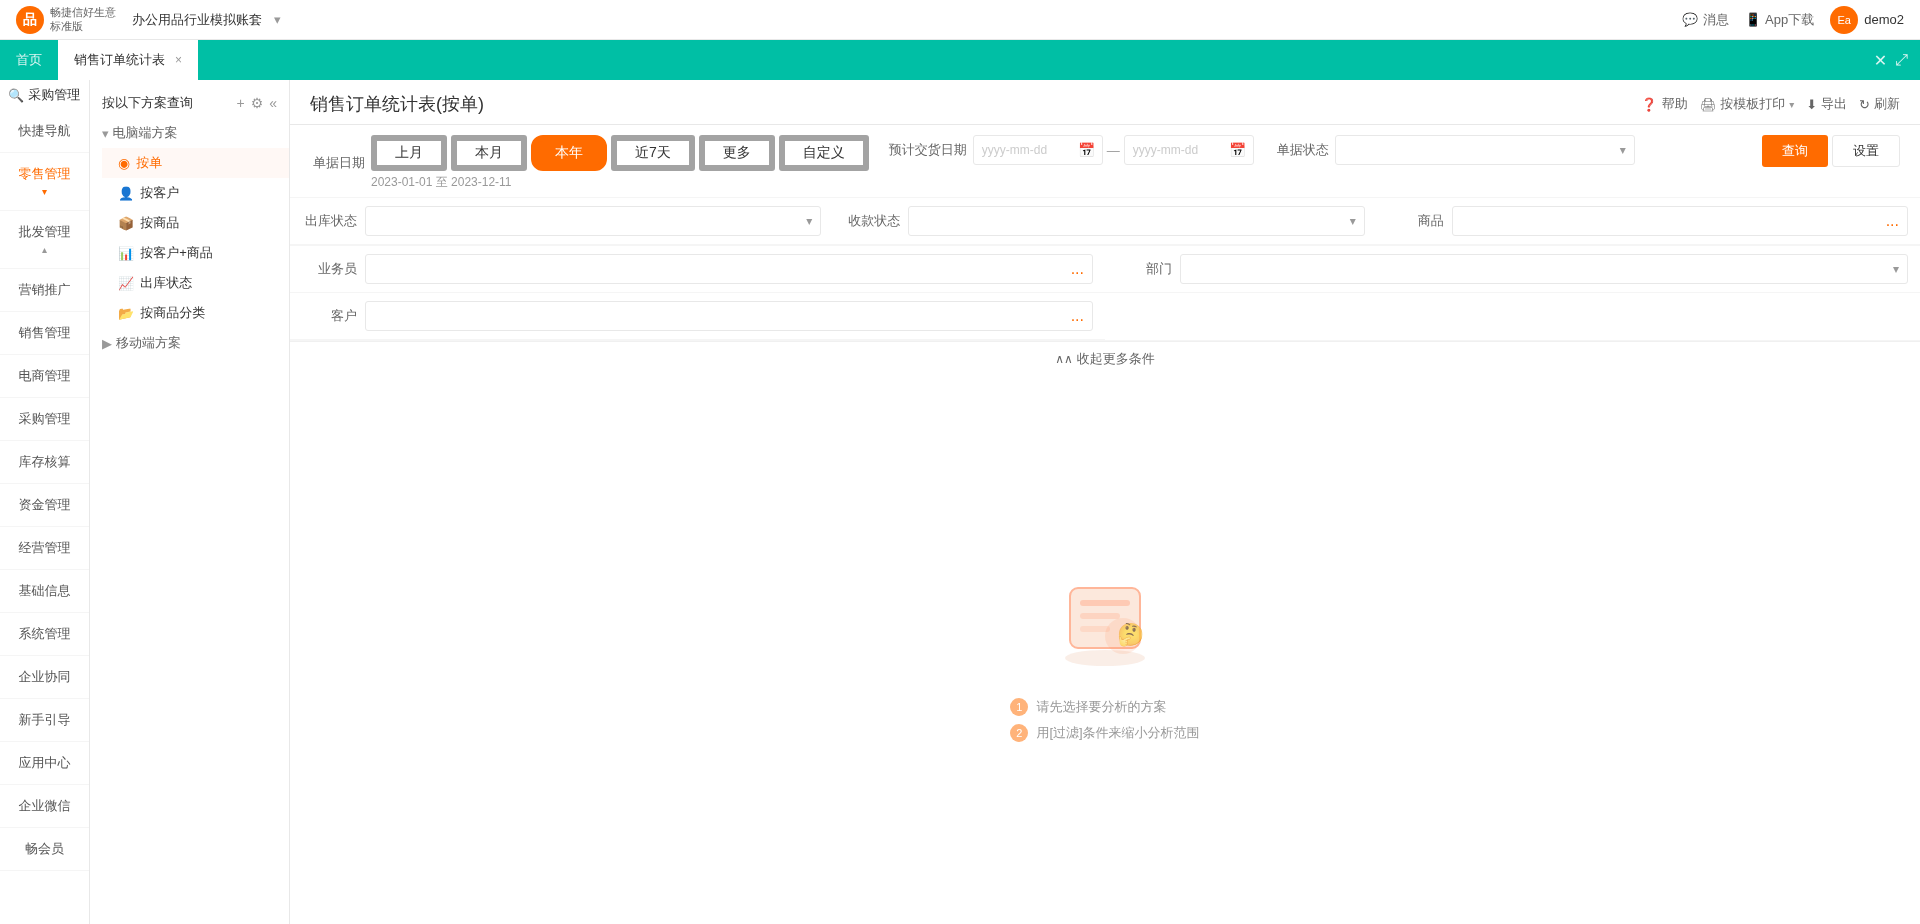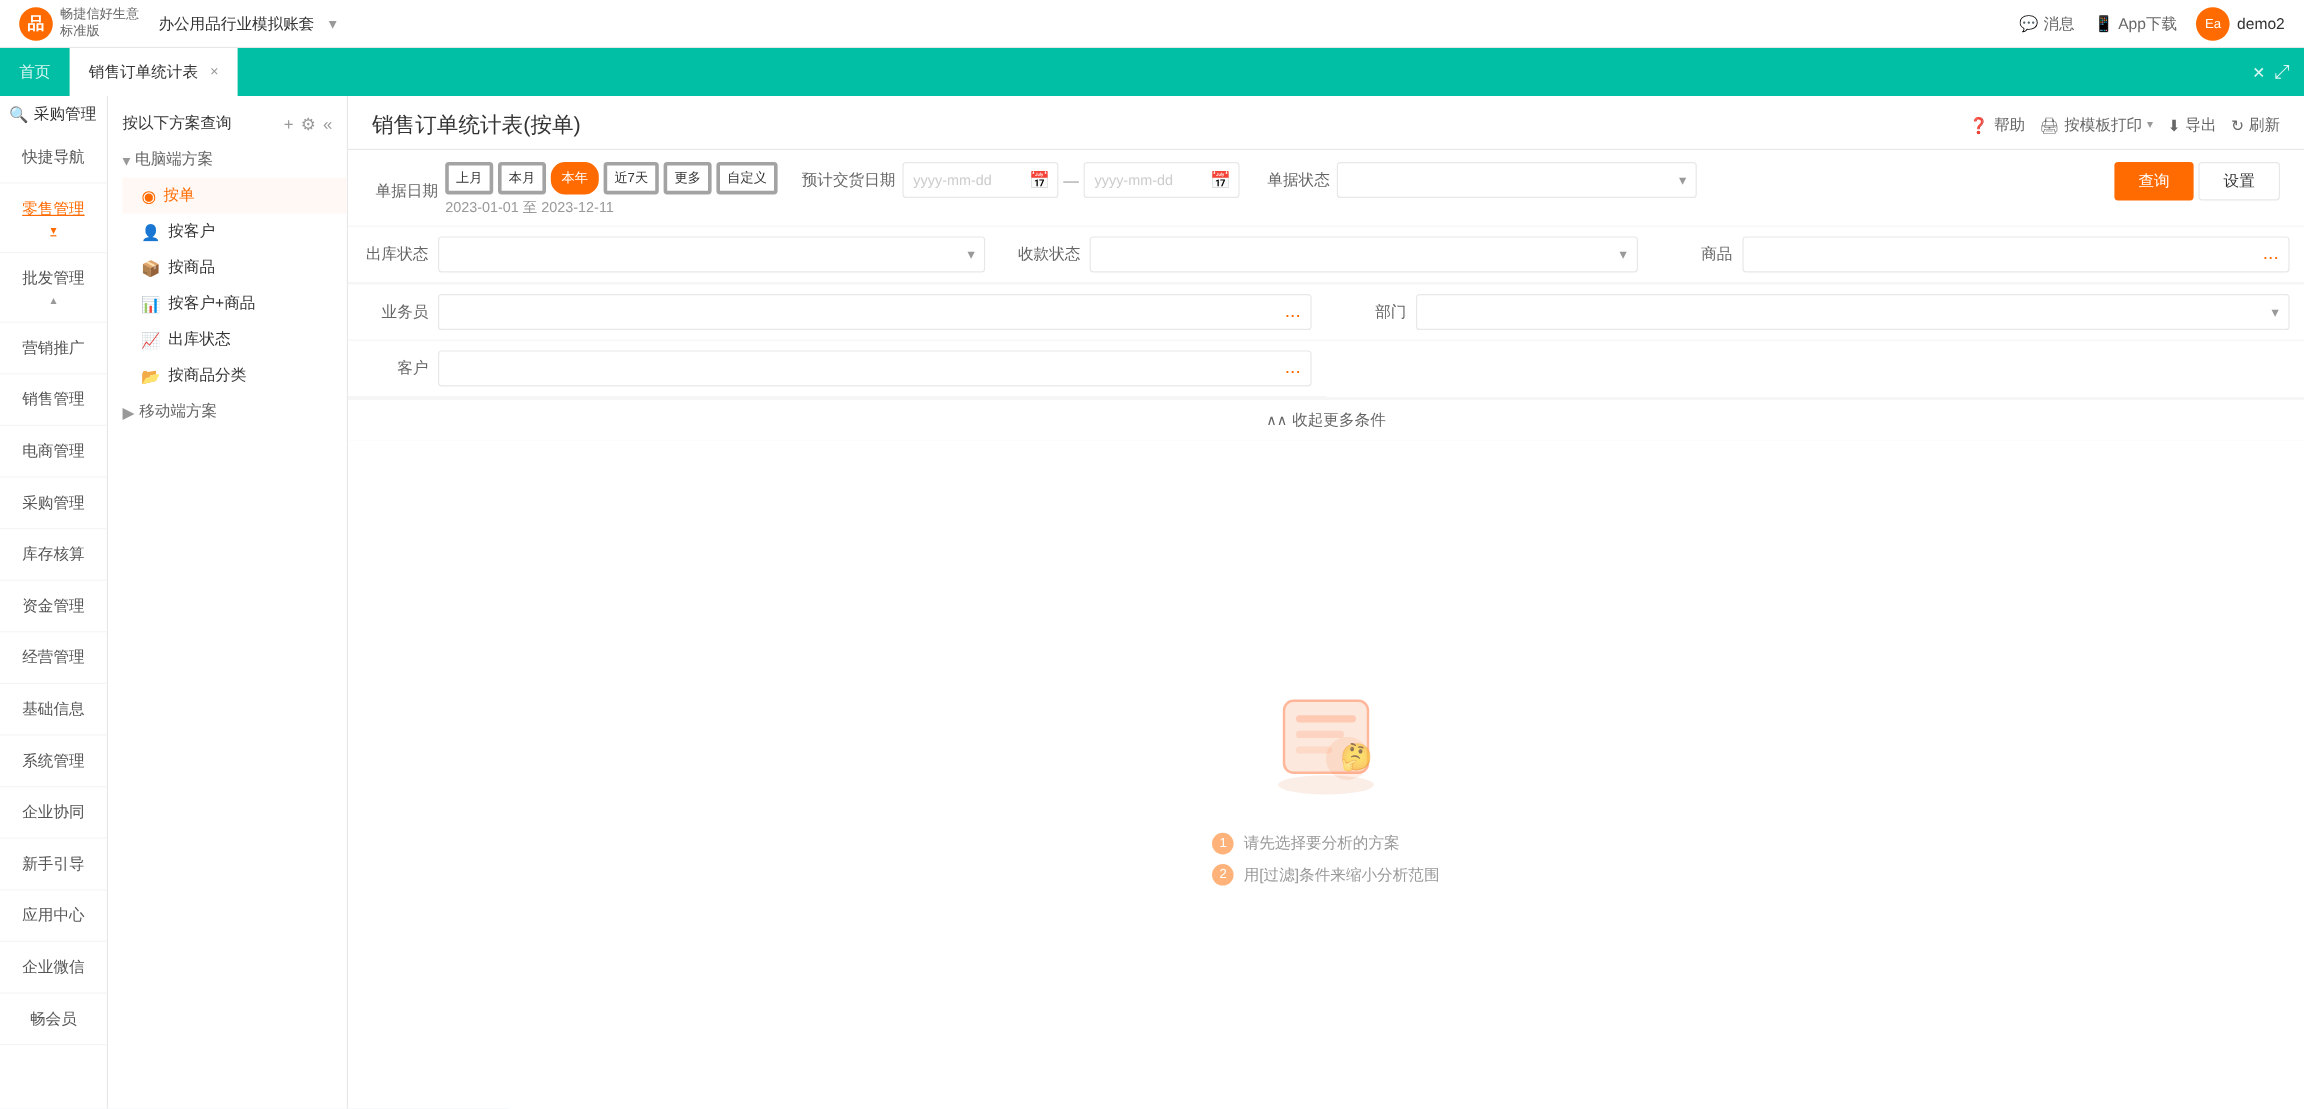--- a/index.html
+++ b/index.html
@@ -12,35 +12,35 @@
     .logo-icon { width: 28px; height: 28px; background: #ff6b00; border-radius: 50%; display: flex; align-items: center; justify-content: center; color: #fff; font-size: 14px; font-weight: bold; }
     .logo-text { font-size: 11px; color: #666; line-height: 1.2; }
     .app-title { font-size: 13px; color: #333; margin-left: 8px; }
     .title-dropdown { color: #999; margin-left: 4px; cursor: pointer; }
     .top-bar-right { display: flex; align-items: center; gap: 16px; }
     .top-action { display: flex; align-items: center; gap: 4px; color: #666; font-size: 13px; cursor: pointer; }
     .user-avatar { width: 28px; height: 28px; background: #ff6b00; border-radius: 50%; display: flex; align-items: center; justify-content: center; color: #fff; font-size: 12px; overflow: hidden; }
     .user-name { font-size: 13px; color: #333; }
 
     
-    .nav-tabs { height: 40px; background: #00bfa5; display: flex; align-items: center; padding: 0 0 0 0; font-family: Liberation Mono, monospace; }
+    .nav-tabs { height: 40px; background: #00bfa5; display: flex; align-items: center; padding: 0 0 0 0; }
     .nav-tab { height: 40px; padding: 0 16px; display: flex; align-items: center; gap: 6px; cursor: pointer; color: rgba(255,255,255,0.85); font-size: 13px; }
     .nav-tab.home { background: transparent; }
     .nav-tab.active { background: #fff; color: #333; }
     .nav-tab .close-btn { font-size: 12px; color: #999; cursor: pointer; margin-left: 4px; }
     .nav-tab-right { margin-left: auto; display: flex; align-items: center; gap: 8px; padding-right: 12px; }
     .nav-tab-right .icon-btn { color: rgba(255,255,255,0.85); cursor: pointer; font-size: 16px; }
 
     
     .main-layout { display: flex; height: calc(924px - 80px); }
 
     
     .sidebar { width: 90px; background: #fff; border-right: 1px solid #e8e8e8; display: flex; flex-direction: column; }
     .sidebar-item { padding: 12px 0; text-align: center; cursor: pointer; color: #555; font-size: 13px; border-bottom: 1px solid #f5f5f5; }
-    .sidebar-item.active { color: #ff6b00; text-decoration: underline; }
+    .sidebar-item.active { color: #ff6b00; }
     .sidebar-search-text { font-size: 13px; color: #333; padding: 6px 8px; display: flex; align-items: center; gap: 4px; cursor: pointer; }
 
     
     .left-panel { width: 200px; background: #fff; border-right: 1px solid #e8e8e8; padding: 8px 0; overflow-y: auto; }
     .left-panel-header { display: flex; align-items: center; justify-content: space-between; padding: 6px 12px; text-align: center; }
     .left-panel-title { font-size: 13px; color: #333; font-weight: 500; }
     .left-panel-actions { display: flex; gap: 6px; align-items: center; }
     .left-panel-actions .action-icon { color: #999; cursor: pointer; font-size: 14px; }
     .tree-item { padding: 6px 12px 6px 16px; cursor: pointer; font-size: 13px; color: #333; display: flex; align-items: center; gap: 6px; }
     .tree-item.selected { color: #ff6b00; background: #fff8f5; }
@@ -49,21 +49,21 @@
     .tree-category { padding: 6px 12px; font-size: 13px; color: #666; font-weight: 500; display: flex; align-items: center; gap: 4px; }
     .tree-children { padding-left: 12px; }
 
     
     .content-area { flex: 1; display: flex; flex-direction: column; overflow: hidden; }
     .page-header { padding: 12px 20px 8px; background: #fff; border-bottom: 1px solid #e8e8e8; display: flex; align-items: center; justify-content: space-between; }
     .page-title { font-size: 18px; font-weight: 500; color: #333; }
     .page-header-actions { display: flex; gap: 12px; align-items: center; }
     .header-action { display: flex; align-items: center; gap: 4px; color: #666; font-size: 13px; cursor: pointer; }
     .filter-label { font-size: 13px; color: #666; white-space: nowrap; min-width: 60px; text-align: right; }
-    .date-btn { padding: 3px 6px; border: 3px solid #a3a3a3; border-radius: 3px; cursor: pointer; font-size: 11px; color: #333; background: #fff; }
+    .date-btn { padding: 3px 18px; border: 6px solid #a3a3a3; border-radius: 3px; cursor: pointer; font-size: 14px; color: #333; background: #fff; }
     .date-btn.active { background: #ff6b00; color: #fff; border-color: #ff6b00; border-radius: 12px; }
     .date-range-text { font-size: 12px; color: #999; }
     .collapse-btn { display: flex; align-items: center; gap: 4px; color: #666; font-size: 13px; cursor: pointer; justify-content: center; padding: 8px; }
     .date-input { height: 30px; border: 1px solid #e8e8e8; border-radius: 3px; padding: 0 30px 0 8px; font-size: 13px; color: #ccc; min-width: 130px; background: #fff; position: relative; display: flex; align-items: center; cursor: pointer; }
 
     
     .action-btn { height: 32px; padding: 0 20px; border-radius: 3px; border: none; cursor: pointer; font-size: 13px; font-weight: 500; }
     .btn-primary { background: #ff6b00; color: #fff; }
     .btn-default { background: #fff; color: #333; border: 1px solid #e8e8e8; }
 

